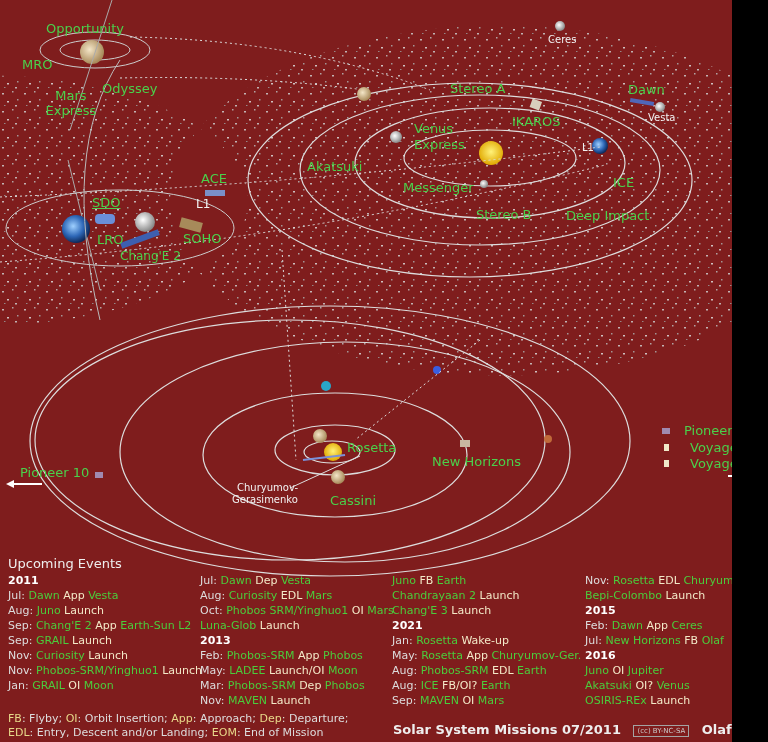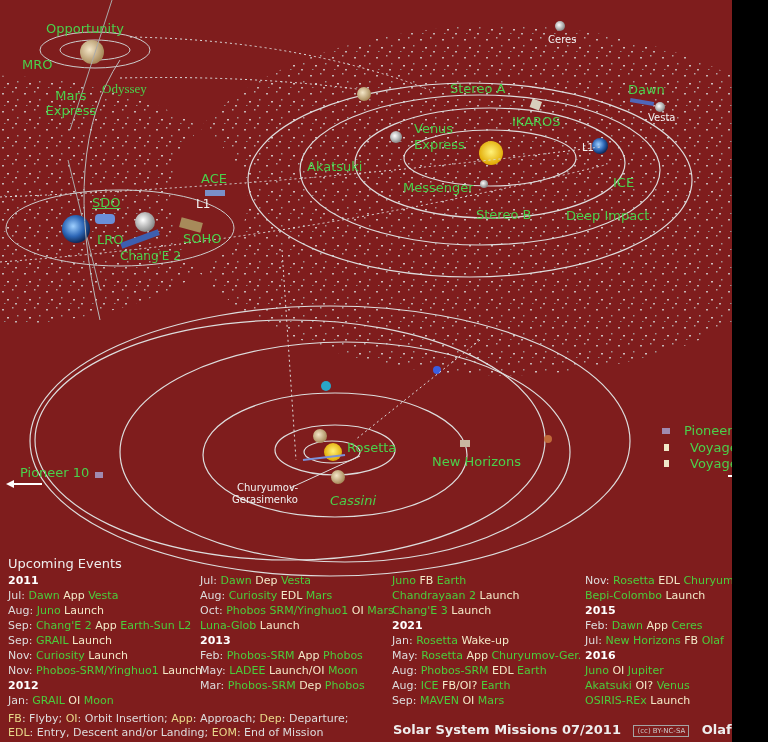--- a/index.html
+++ b/index.html
@@ -115,21 +115,21 @@
 
   <line x1="12" y1="484" x2="42" y2="484" stroke="#fff" stroke-width="2"></line>
   <polygon points="6,484 14,480 14,488" fill="#fff"></polygon>
   <line x1="728" y1="476" x2="758" y2="476" stroke="#fff" stroke-width="2"></line>
   <polygon points="765,476 757,472 757,480" fill="#fff"></polygon>
 </svg>
 
 <div class="lbl" style="left:46px;top:22px;">Opportunity</div>
 <div class="lbl" style="left:22px;top:58px;">MRO</div>
 <div class="lbl" style="left:43px;top:88px;width:56px;white-space:normal;text-align:center;line-height:15px;">Mars Express</div>
-<div class="lbl" style="left:102px;top:82px;font-family:Liberation Serif, serif;">Odyssey</div>
+<div class="lbl" style="left:102px;top:82px;">Odyssey</div>
 
 <div class="lbl w" style="left:548px;top:35px;">Ceres</div>
 <div class="lbl" style="left:450px;top:82px;">Stereo A</div>
 <div class="lbl" style="left:512px;top:115px;">IKAROS</div>
 <div class="lbl" style="left:414px;top:121px;width:50px;white-space:normal;line-height:16px;">Venus Express</div>
 <div class="lbl" style="left:307px;top:160px;">Akatsuki</div>
 <div class="lbl" style="left:403px;top:181px;">Messenger</div>
 <div class="lbl" style="left:476px;top:208px;">Stereo B</div>
 <div class="lbl" style="left:613px;top:176px;">ICE</div>
 <div class="lbl" style="left:566px;top:209px;">Deep Impact</div>
@@ -139,50 +139,50 @@
 
 <div class="lbl" style="left:201px;top:172px;">ACE</div>
 <div class="lbl" style="left:92px;top:196px;text-decoration:underline;">SDO</div>
 <div class="lbl" style="left:97px;top:233px;">LRO</div>
 <div class="lbl" style="left:183px;top:232px;">SOHO</div>
 <div class="lbl" style="left:120px;top:250px;font-size:12px;">Chang'E 2</div>
 <div class="lbl w" style="left:196px;top:198px;font-size:12px;">L1</div>
 
 <div class="lbl" style="left:347px;top:441px;">Rosetta</div>
 <div class="lbl" style="left:432px;top:455px;">New Horizons</div>
-<div class="lbl" style="left:330px;top:494px;font-style:italic;">Cassini</div>
+<div class="lbl" style="left:330px;top:494px;">Cassini</div>
 <div class="lbl" style="left:20px;top:466px;">Pioneer 10</div>
 <div class="lbl" style="left:684px;top:424px;">Pioneer 11</div>
 <div class="lbl" style="left:690px;top:441px;">Voyager 1</div>
 <div class="lbl" style="left:690px;top:457px;">Voyager 2</div>
 <div class="lbl w" style="left:237px;top:483px;">Churyumov-</div>
 <div class="lbl w" style="left:232px;top:495px;">Gerasimenko</div>
 
 <div class="hdr">Upcoming Events</div>
 <div class="events" id="events">
       <div class="col" style="left: 8px; top: 573px;">
         <div class="row yr">2011</div>
         <div class="row"><span class="k">Jul: </span><span class="g">Dawn </span><span class="m">App </span><span class="g">Vesta </span></div>
         <div class="row"><span class="k">Aug: </span><span class="g">Juno </span><span class="m">Launch </span></div>
         <div class="row"><span class="k">Sep: </span><span class="g">Chang'E 2 </span><span class="m">App </span><span class="g">Earth-Sun L2 </span></div>
         <div class="row"><span class="k">Sep: </span><span class="g">GRAIL </span><span class="m">Launch </span></div>
         <div class="row"><span class="k">Nov: </span><span class="g">Curiosity </span><span class="m">Launch </span></div>
         <div class="row"><span class="k">Nov: </span><span class="g">Phobos-SRM/Yinghuo1 </span><span class="m">Launch </span></div>
-        <div class="row yr">2012</div>
         <div class="row"><span class="k">Jan: </span><span class="g">GRAIL </span><span class="m">OI </span><span class="g">Moon </span></div>
       </div>
       <div class="col" style="left: 200px; top: 573px;">
         <div class="row"><span class="k">Jul: </span><span class="g">Dawn </span><span class="m">Dep </span><span class="g">Vesta </span></div>
         <div class="row"><span class="k">Aug: </span><span class="g">Curiosity </span><span class="m">EDL </span><span class="g">Mars </span></div>
         <div class="row"><span class="k">Oct: </span><span class="g">Phobos SRM/Yinghuo1 </span><span class="m">OI </span><span class="g">Mars </span></div>
         <div class="row"><span class="g">Luna-Glob </span><span class="m">Launch </span></div>
         <div class="row yr">2013</div>
         <div class="row"><span class="k">Feb: </span><span class="g">Phobos-SRM </span><span class="m">App </span><span class="g">Phobos </span></div>
         <div class="row"><span class="k">May: </span><span class="g">LADEE </span><span class="m">Launch/OI </span><span class="g">Moon </span></div>
         <div class="row"><span class="k">Mar: </span><span class="g">Phobos-SRM </span><span class="m">Dep </span><span class="g">Phobos </span></div>
+        <div class="row"><span class="k">Nov: </span><span class="g">MAVEN </span><span class="m">Launch </span></div>
       </div>
       <div class="col" style="left: 392px; top: 573px;">
         <div class="row"><span class="g">Juno </span><span class="m">FB </span><span class="g">Earth </span></div>
         <div class="row"><span class="g">Chandrayaan 2 </span><span class="m">Launch </span></div>
         <div class="row"><span class="g">Chang'E 3 </span><span class="m">Launch </span></div>
         <div class="row yr">2021</div>
         <div class="row"><span class="k">Jan: </span><span class="g">Rosetta </span><span class="m">Wake-up </span></div>
         <div class="row"><span class="k">May: </span><span class="g">Rosetta </span><span class="m">App </span><span class="g">Churyumov-Ger. </span></div>
         <div class="row"><span class="k">Aug: </span><span class="g">Phobos-SRM </span><span class="m">EDL </span><span class="g">Earth </span></div>
         <div class="row"><span class="k">Aug: </span><span class="g">ICE </span><span class="m">FB/OI? </span><span class="g">Earth </span></div>

